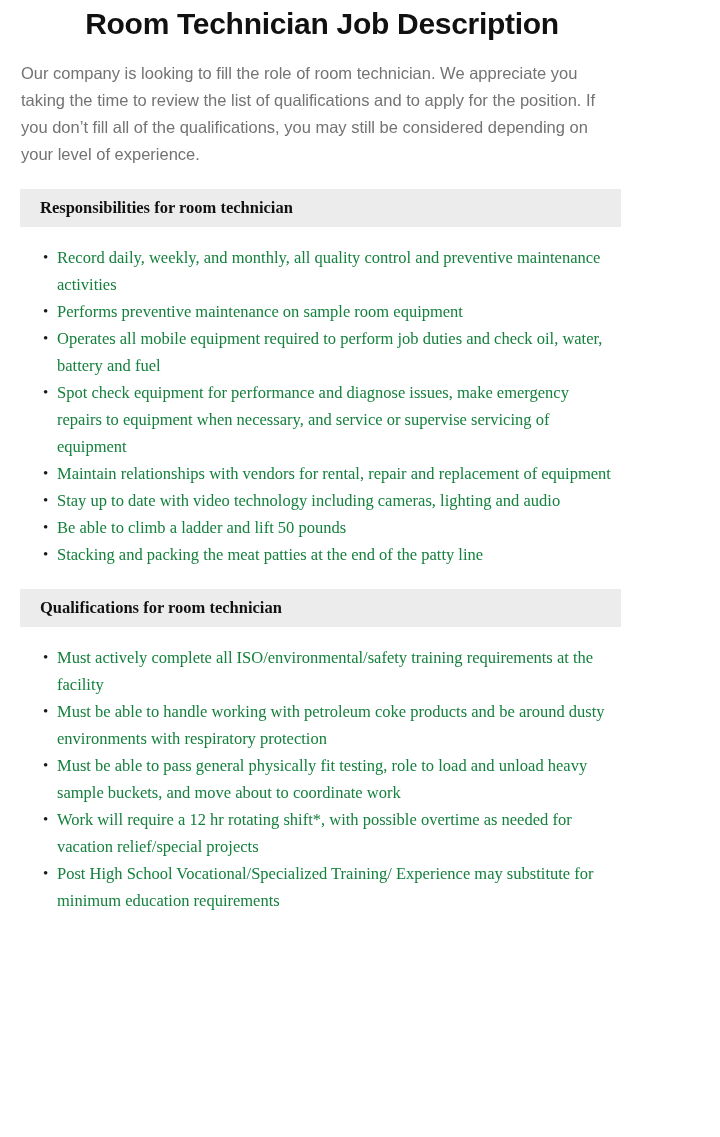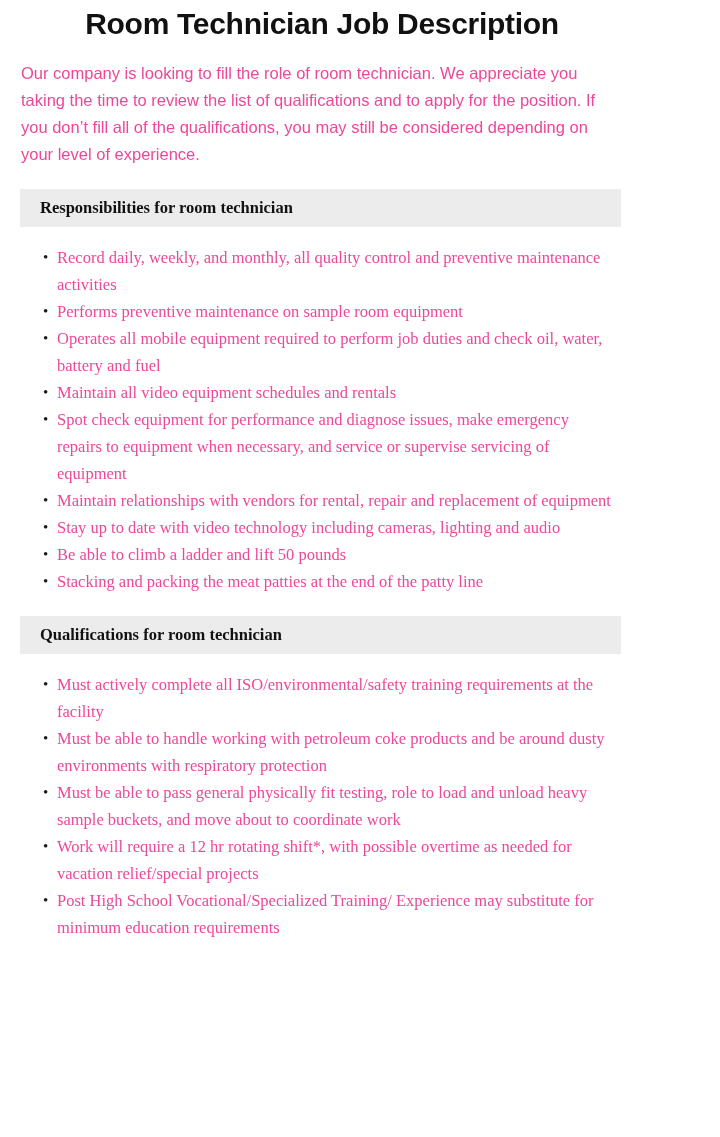--- a/index.html
+++ b/index.html
@@ -33,21 +33,21 @@
     letter-spacing: -0.3px;
     color: #111111;
   }
 
   
   .intro {
     margin: 0;
     padding: 16px 22px 0 21px;
     font-size: 16.5px;
     line-height: 27px;
-    color: #ec4899;
+    color: #737373;
   }
 
   
   .section {
     margin: 0;
     padding: 0;
     font-family: Liberation Serif, serif;
   }
   .section-header {
     margin: 21px 23px 0 20px;
@@ -68,21 +68,21 @@
   
   ul.bullet-list {
     margin: 0;
     padding: 17px 26px 0 57px;
     list-style: none;
   }
   ul.bullet-list li {
     position: relative;
     font-size: 16.5px;
     line-height: 27px;
-    color: #ec4899;
+    color: #15803d;
     margin: 0 0 0 0;
     padding: 0;
   }
   ul.bullet-list li::before {
     content: "\2022";
     position: absolute;
     left: -14px;
     top: 0;
     font-size: 15px;
     line-height: 27px;
@@ -106,21 +106,20 @@
   <p class="intro">Our company is looking to fill the role of room technician. We appreciate you taking the time to review the list of qualifications and to apply for the position. If you don’t fill all of the qualifications, you may still be considered depending on your level of experience.</p>
 
   <div class="section section-responsibilities">
     <div class="section-header">
       <span class="section-header-text">Responsibilities for room technician</span>
     </div>
     <ul class="bullet-list">
       <li>Record daily, weekly, and monthly, all quality control and preventive maintenance activities</li>
       <li>Performs preventive maintenance on sample room equipment</li>
       <li>Operates all mobile equipment required to perform job duties and check oil, water, battery and fuel</li>
-      <li>Maintain all video equipment schedules and rentals</li>
       <li>Spot check equipment for performance and diagnose issues, make emergency repairs to equipment when necessary, and service or supervise servicing of equipment</li>
       <li>Maintain relationships with vendors for rental, repair and replacement of equipment</li>
       <li>Stay up to date with video technology including cameras, lighting and audio</li>
       <li>Be able to climb a ladder and lift 50 pounds</li>
       <li>Stacking and packing the meat patties at the end of the patty line</li>
     </ul>
   </div>
 
   <div class="section section-qualifications">
     <div class="section-header">

